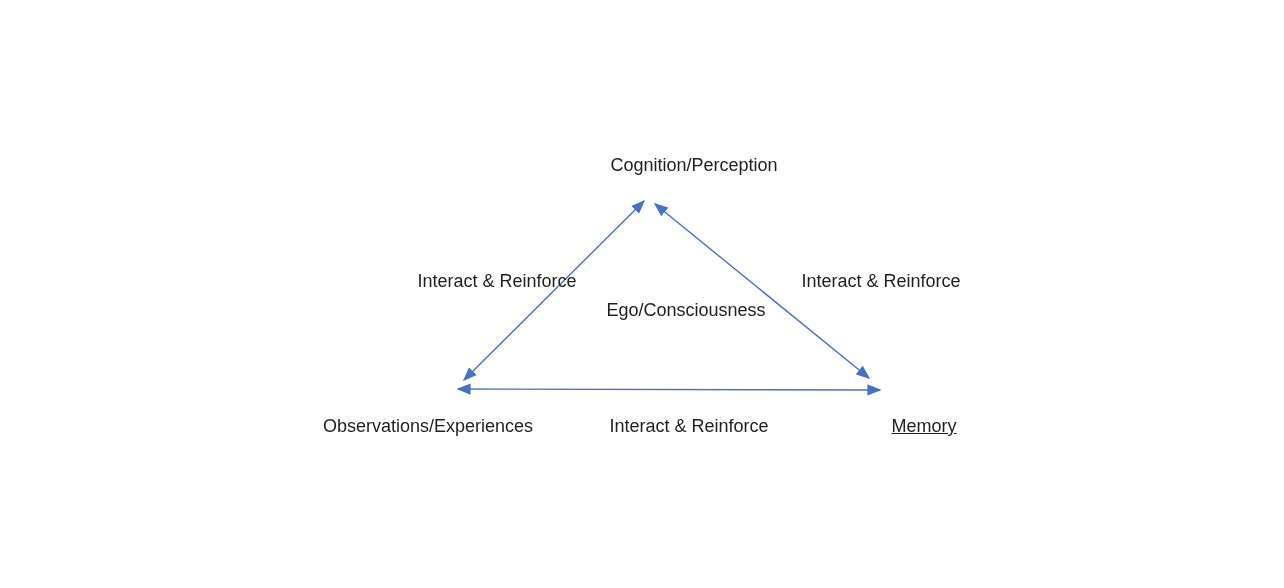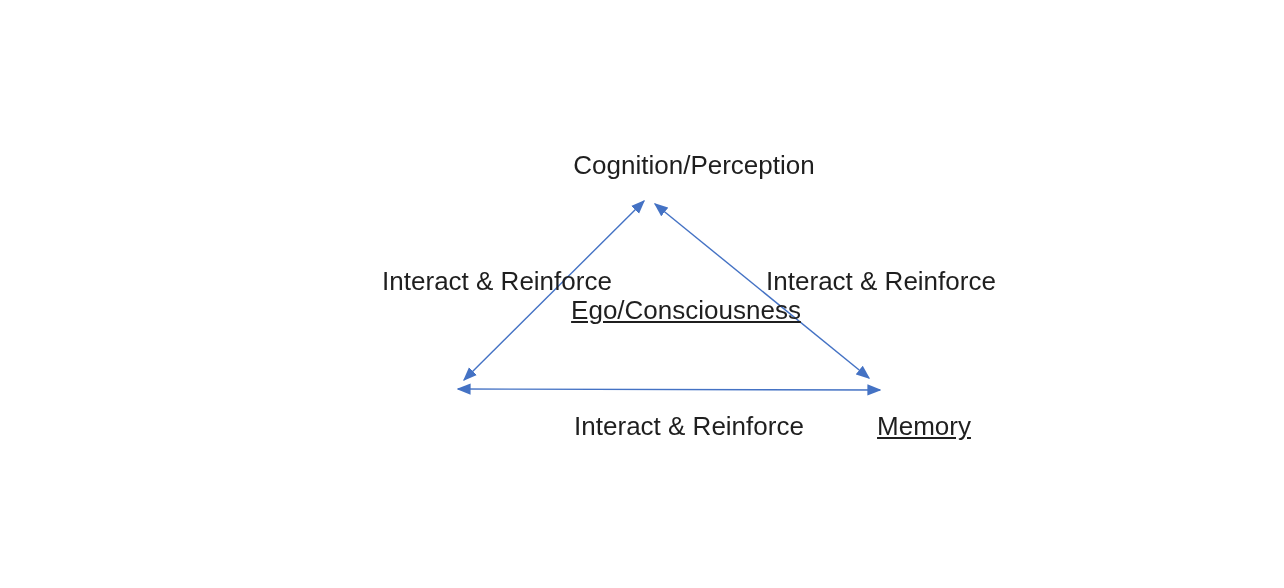--- a/index.html
+++ b/index.html
@@ -19,21 +19,21 @@
     position: absolute;
     left: 0;
     top: 0;
     width: 1284px;
     height: 588px;
   }
   .label {
     position: absolute;
     transform: translateX(-50%);
     white-space: nowrap;
-    font-size: 26px;
+    font-size: 18px;
     line-height: 22px;
     color: #1f1f1f;
     text-align: center;
   }
 </style>
 </head>
 <body>
 
 <div id="canvas">
 
@@ -46,24 +46,25 @@
 
     <line x1="464" y1="380" x2="644" y2="201" stroke-width="1.4" marker-start="url(#arrowhead)" marker-end="url(#arrowhead)" stroke="#4472C4"></line>
 
     <line x1="655" y1="204" x2="869" y2="378" stroke-width="1.4" marker-start="url(#arrowhead)" marker-end="url(#arrowhead)" stroke="#4472C4"></line>
 
     <line x1="458" y1="389" x2="880" y2="390" stroke-width="1.4" marker-start="url(#arrowhead)" marker-end="url(#arrowhead)" stroke="#4472C4"></line>
   </svg>
 
   <div class="label" style="left: 694px; top: 154px;">Cognition/Perception</div>
 
+  <div class="label" style="left: 428px; top: 415px;">Observations/Experiences</div>
 
   <div class="label" style="left: 924px; top: 415px; text-decoration: underline;">Memory</div>
 
-  <div class="label" style="left: 686px; top: 299px; text-decoration: underline;">Ego/Consciousness</div>
+  <div class="label" style="left: 686px; top: 299px;">Ego/Consciousness</div>
 
   <div class="label" style="left: 497px; top: 270px;">Interact &amp; Reinforce</div>
 
   <div class="label" style="left: 881px; top: 270px;">Interact &amp; Reinforce</div>
 
   <div class="label" style="left: 689px; top: 415px;">Interact &amp; Reinforce</div>
 
 </div>
 
 </body></html>

